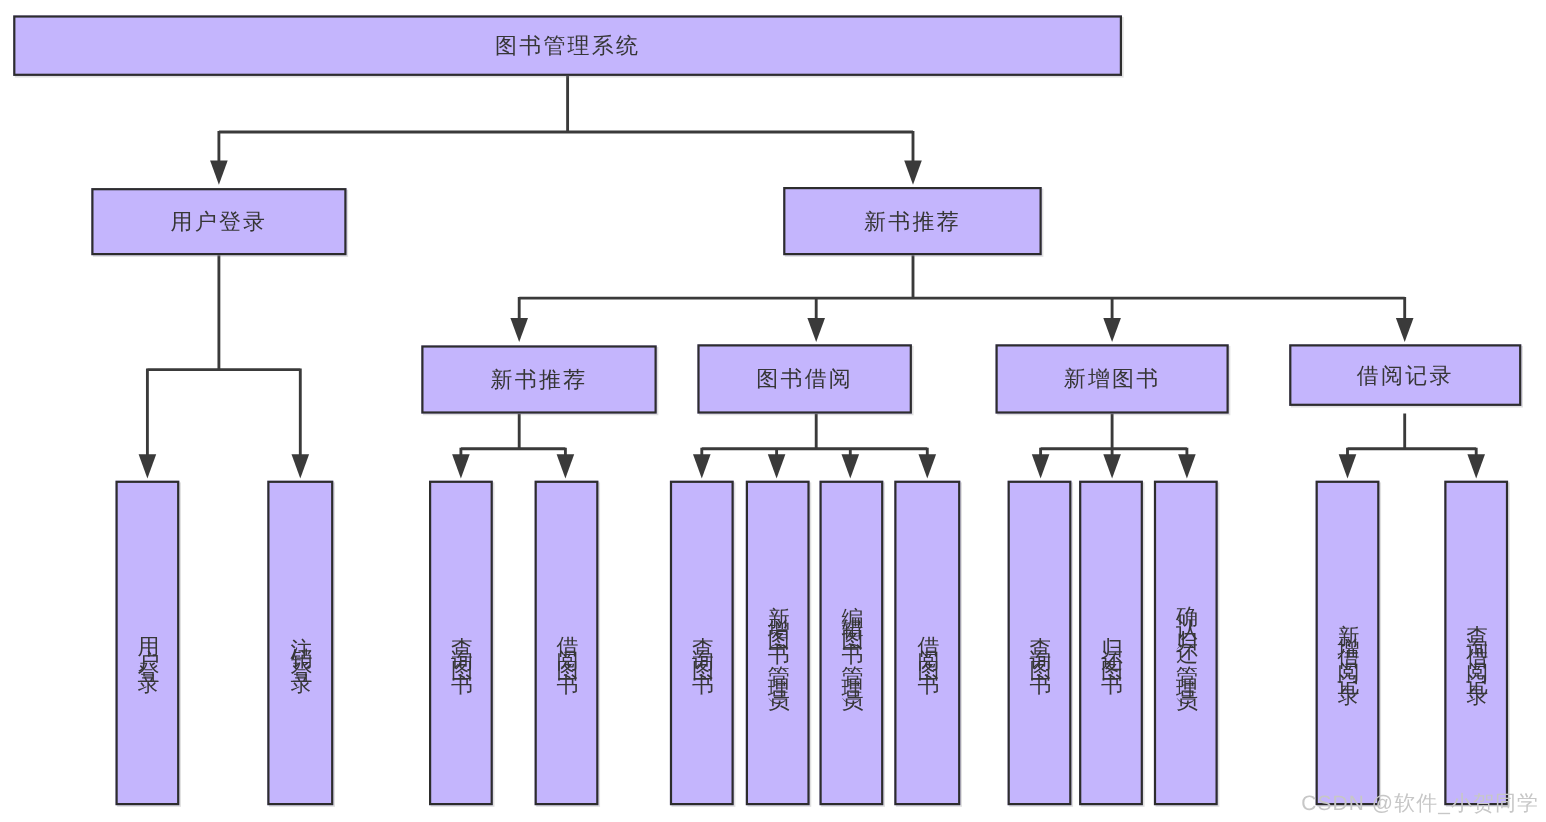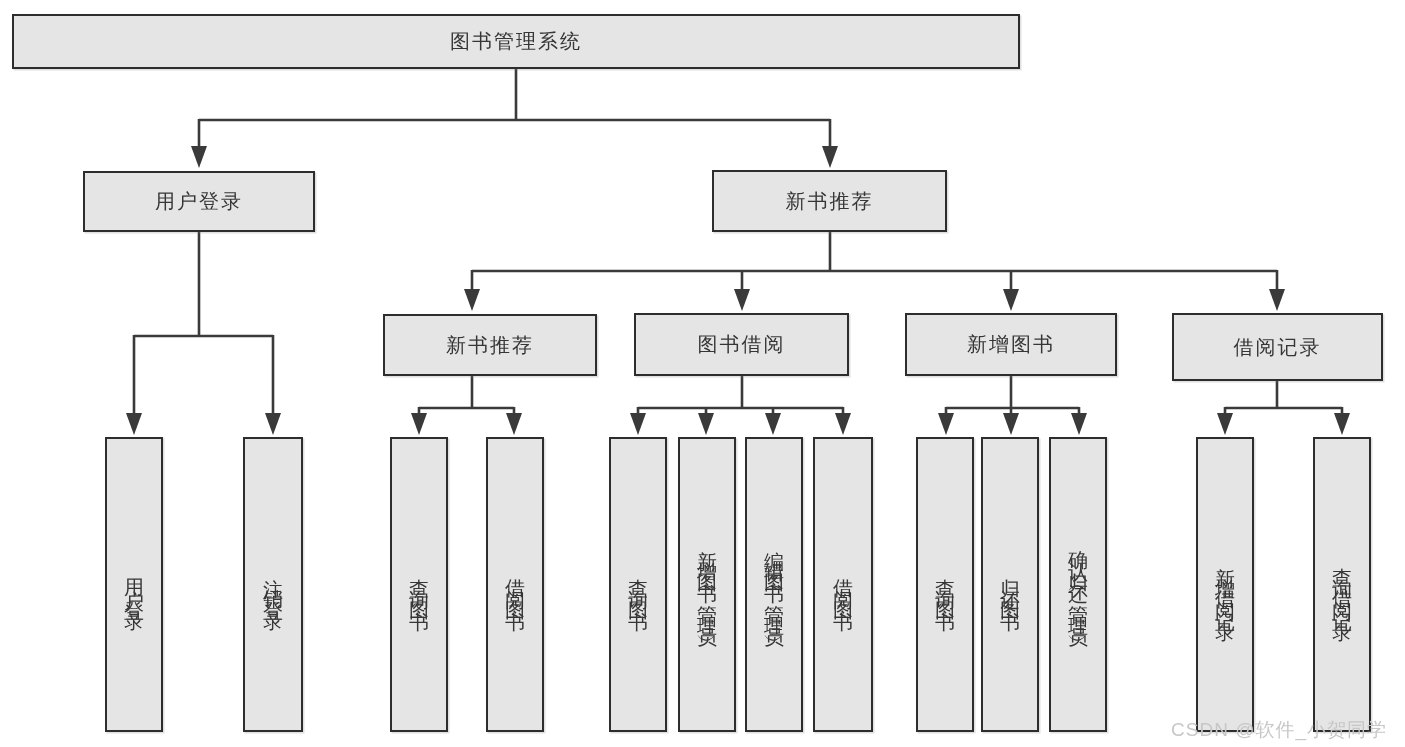--- a/index.html
+++ b/index.html
@@ -13,21 +13,21 @@
   .stage{
     position:relative;
     width:1405px;height:747px;
     background:var(--bg);
     font-family:"Liberation Sans", sans-serif;
     overflow:hidden;
   }
   .node{
     position:absolute;
     box-sizing:border-box;
-    background:#e5e5e5;
+    background:#c4b5fd;
     border:2.5px solid var(--border);
     display:flex;align-items:center;justify-content:center;
     color:var(--text);
     box-shadow:1.5px 1.5px 0 rgba(130,130,130,0.25);
   }
   .h-label{
     font-size:20px;
     letter-spacing:2px;
     white-space:nowrap;
   }
@@ -41,21 +41,21 @@
     white-space:nowrap;
   }
   svg.connectors{
     position:absolute;left:0;top:0;
     pointer-events:none;
   }
   svg .ln{stroke:var(--line);stroke-width:2.6;fill:none;}
   svg .ah{fill:var(--line);stroke:none;}
   .watermark{
     position:absolute;
-    right:18px;bottom:4px;
+    right:6px;bottom:4px;
     font-size:19px;
     letter-spacing:1px;
     color:var(--watermark);
     z-index:10;
     white-space:nowrap;
   }
 </style>
 </head>
 <body>
 
@@ -100,27 +100,27 @@
   <div class="node" style="left:83px;top:171px;width:232px;height:61px">
     <span class="h-label">用户登录</span>
   </div>
   <div class="node" style="left:712px;top:170px;width:235px;height:62px">
     <span class="h-label">新书推荐</span>
   </div>
 
   <div class="node" style="left:383px;top:314px;width:214px;height:62px">
     <span class="h-label">新书推荐</span>
   </div>
-  <div class="node" style="left:634px;top:313px;width:215px;height:63px">
+  <div class="node" style="left:634px;top:313px;width:195px;height:63px">
     <span class="h-label">图书借阅</span>
   </div>
   <div class="node" style="left:905px;top:313px;width:212px;height:63px">
     <span class="h-label">新增图书</span>
   </div>
-  <div class="node" style="left:1172px;top:313px;width:211px;height:68px">
+  <div class="node" style="left:1172px;top:313px;width:211px;height:56px">
     <span class="h-label">借阅记录</span>
   </div>
 
   <div class="node" style="left:105px;top:437px;width:58px;height:295px">
     <span class="v-label">用户登录</span>
   </div>
   <div class="node" style="left:243px;top:437px;width:60px;height:295px">
     <span class="v-label">注销登录</span>
   </div>
 

